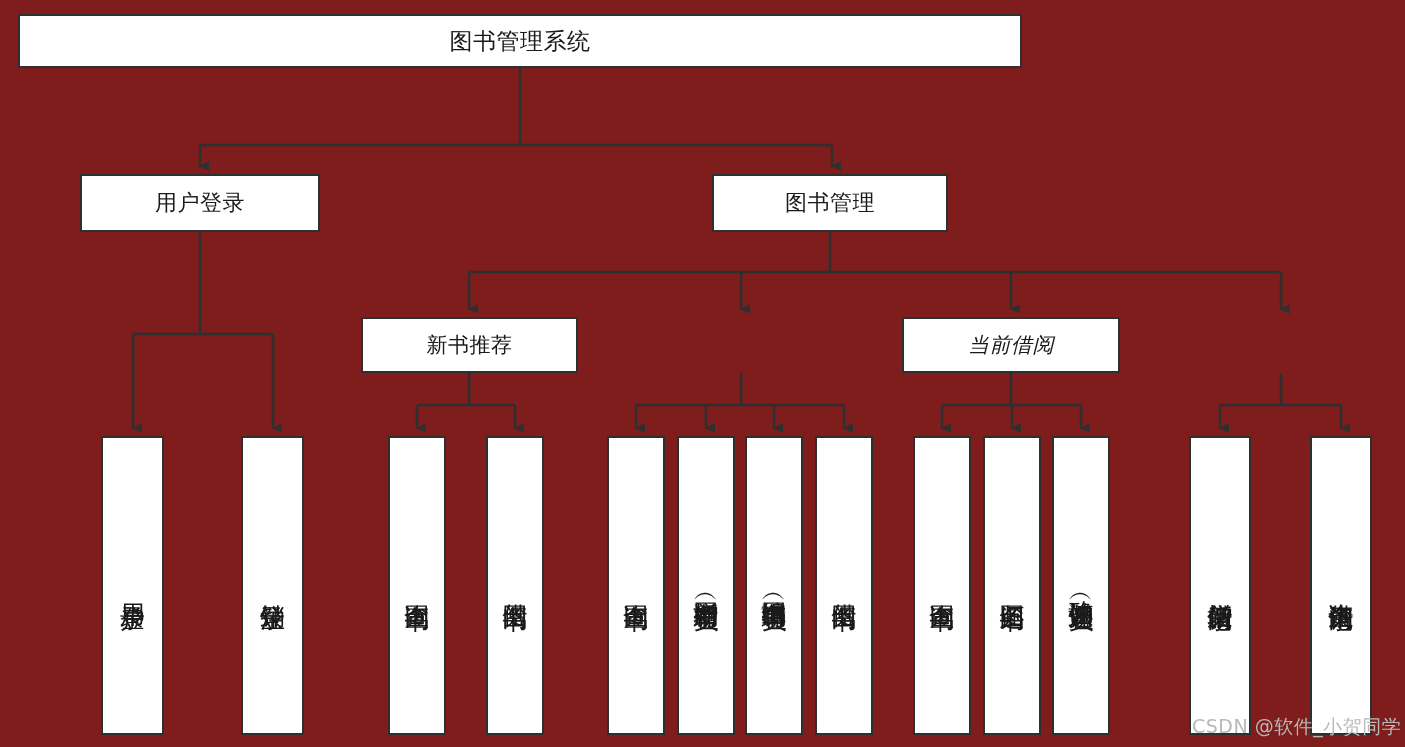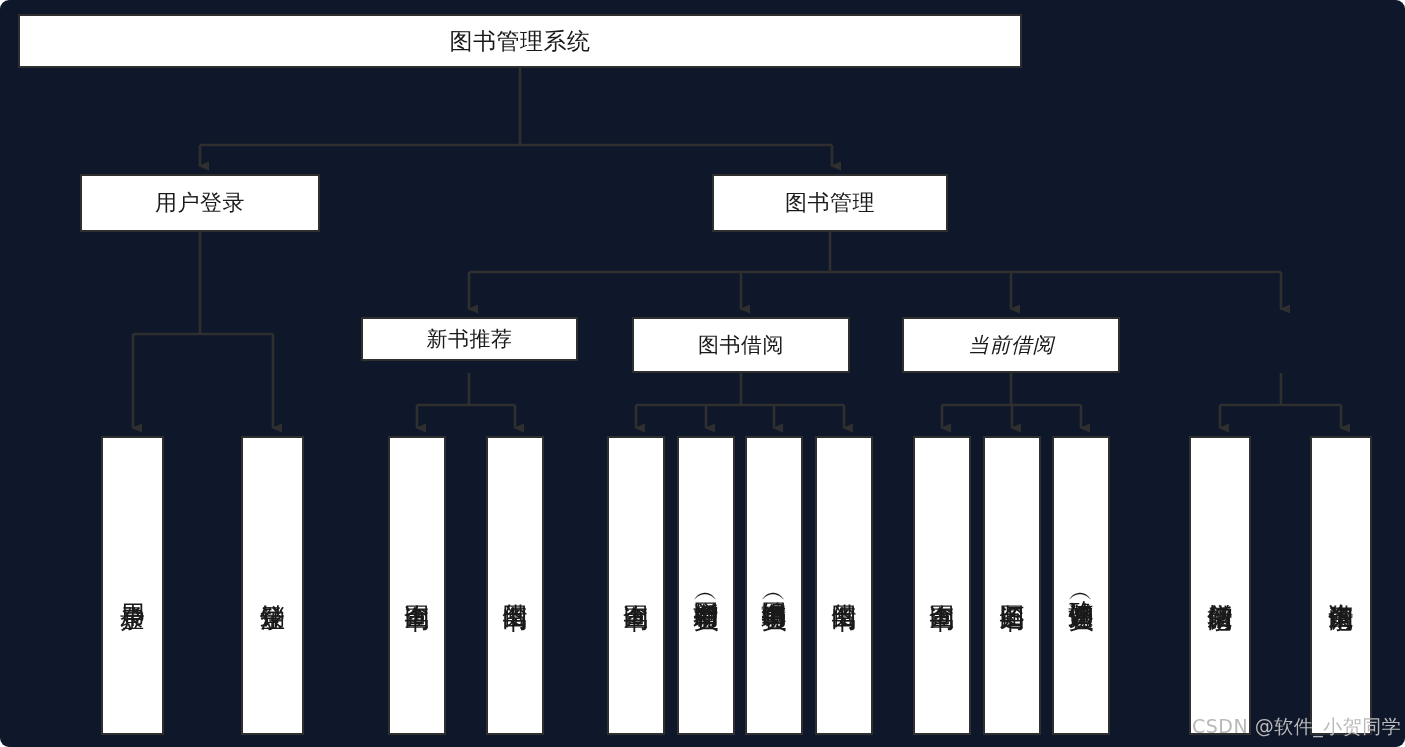--- a/index.html
+++ b/index.html
@@ -8,23 +8,22 @@
     padding: 0;
     background: #ffffff;
   }
   body {
     font-family: "DejaVu Sans", "Liberation Sans", sans-serif;
   }
   #canvas {
     position: relative;
     width: 1405px;
     height: 747px;
-    background: #0f172a;
+    background: #7f1d1d;
     overflow: hidden;
-    border-radius: 9px;
   }
   #edges {
     position: absolute;
     left: 0;
     top: 0;
     width: 1405px;
     height: 747px;
     pointer-events: none;
   }
   .node {
@@ -130,25 +129,22 @@
     <span class="node-label" style="color: rgb(26, 26, 26);">图书管理系统</span>
   </div>
 
   <div class="node level1" style="left: 80px; top: 174px; width: 240px; height: 58px; border-color: rgb(47, 47, 47); background: rgb(255, 255, 255);">
     <span class="node-label" style="color: rgb(26, 26, 26);">用户登录</span>
   </div>
   <div class="node level1" style="left: 712px; top: 174px; width: 236px; height: 58px; border-color: rgb(47, 47, 47); background: rgb(255, 255, 255);">
     <span class="node-label" style="color: rgb(26, 26, 26);">图书管理</span>
   </div>
 
-  <div class="node level2" style="left: 361px; top: 317px; width: 217px; height: 44px; border-color: rgb(47, 47, 47); background: rgb(255, 255, 255);">
+  <div class="node level2" style="left: 361px; top: 317px; width: 217px; height: 56px; border-color: rgb(47, 47, 47); background: rgb(255, 255, 255);">
     <span class="node-label" style="color: rgb(26, 26, 26);">新书推荐</span>
-  </div>
-  <div class="node level2" style="left: 632px; top: 317px; width: 218px; height: 56px; border-color: rgb(47, 47, 47); background: rgb(255, 255, 255);">
-    <span class="node-label" style="color: rgb(26, 26, 26);">图书借阅</span>
   </div>
   <div class="node level2" style="left: 902px; top: 317px; width: 218px; height: 56px; border-color: rgb(47, 47, 47); background: rgb(255, 255, 255); font-style: italic;">
     <span class="node-label" style="color: rgb(26, 26, 26);">当前借阅</span>
   </div>
 
   <div class="node leaf" style="left: 101px; top: 436px; width: 63px; height: 299px; border-color: rgb(47, 47, 47); background: rgb(255, 255, 255);">
     <span class="node-label" style="color: rgb(26, 26, 26);">用户登录</span>
   </div>
   <div class="node leaf" style="left: 241px; top: 436px; width: 63px; height: 299px; border-color: rgb(47, 47, 47); background: rgb(255, 255, 255);">
     <span class="node-label" style="color: rgb(26, 26, 26);">注销登录</span>

